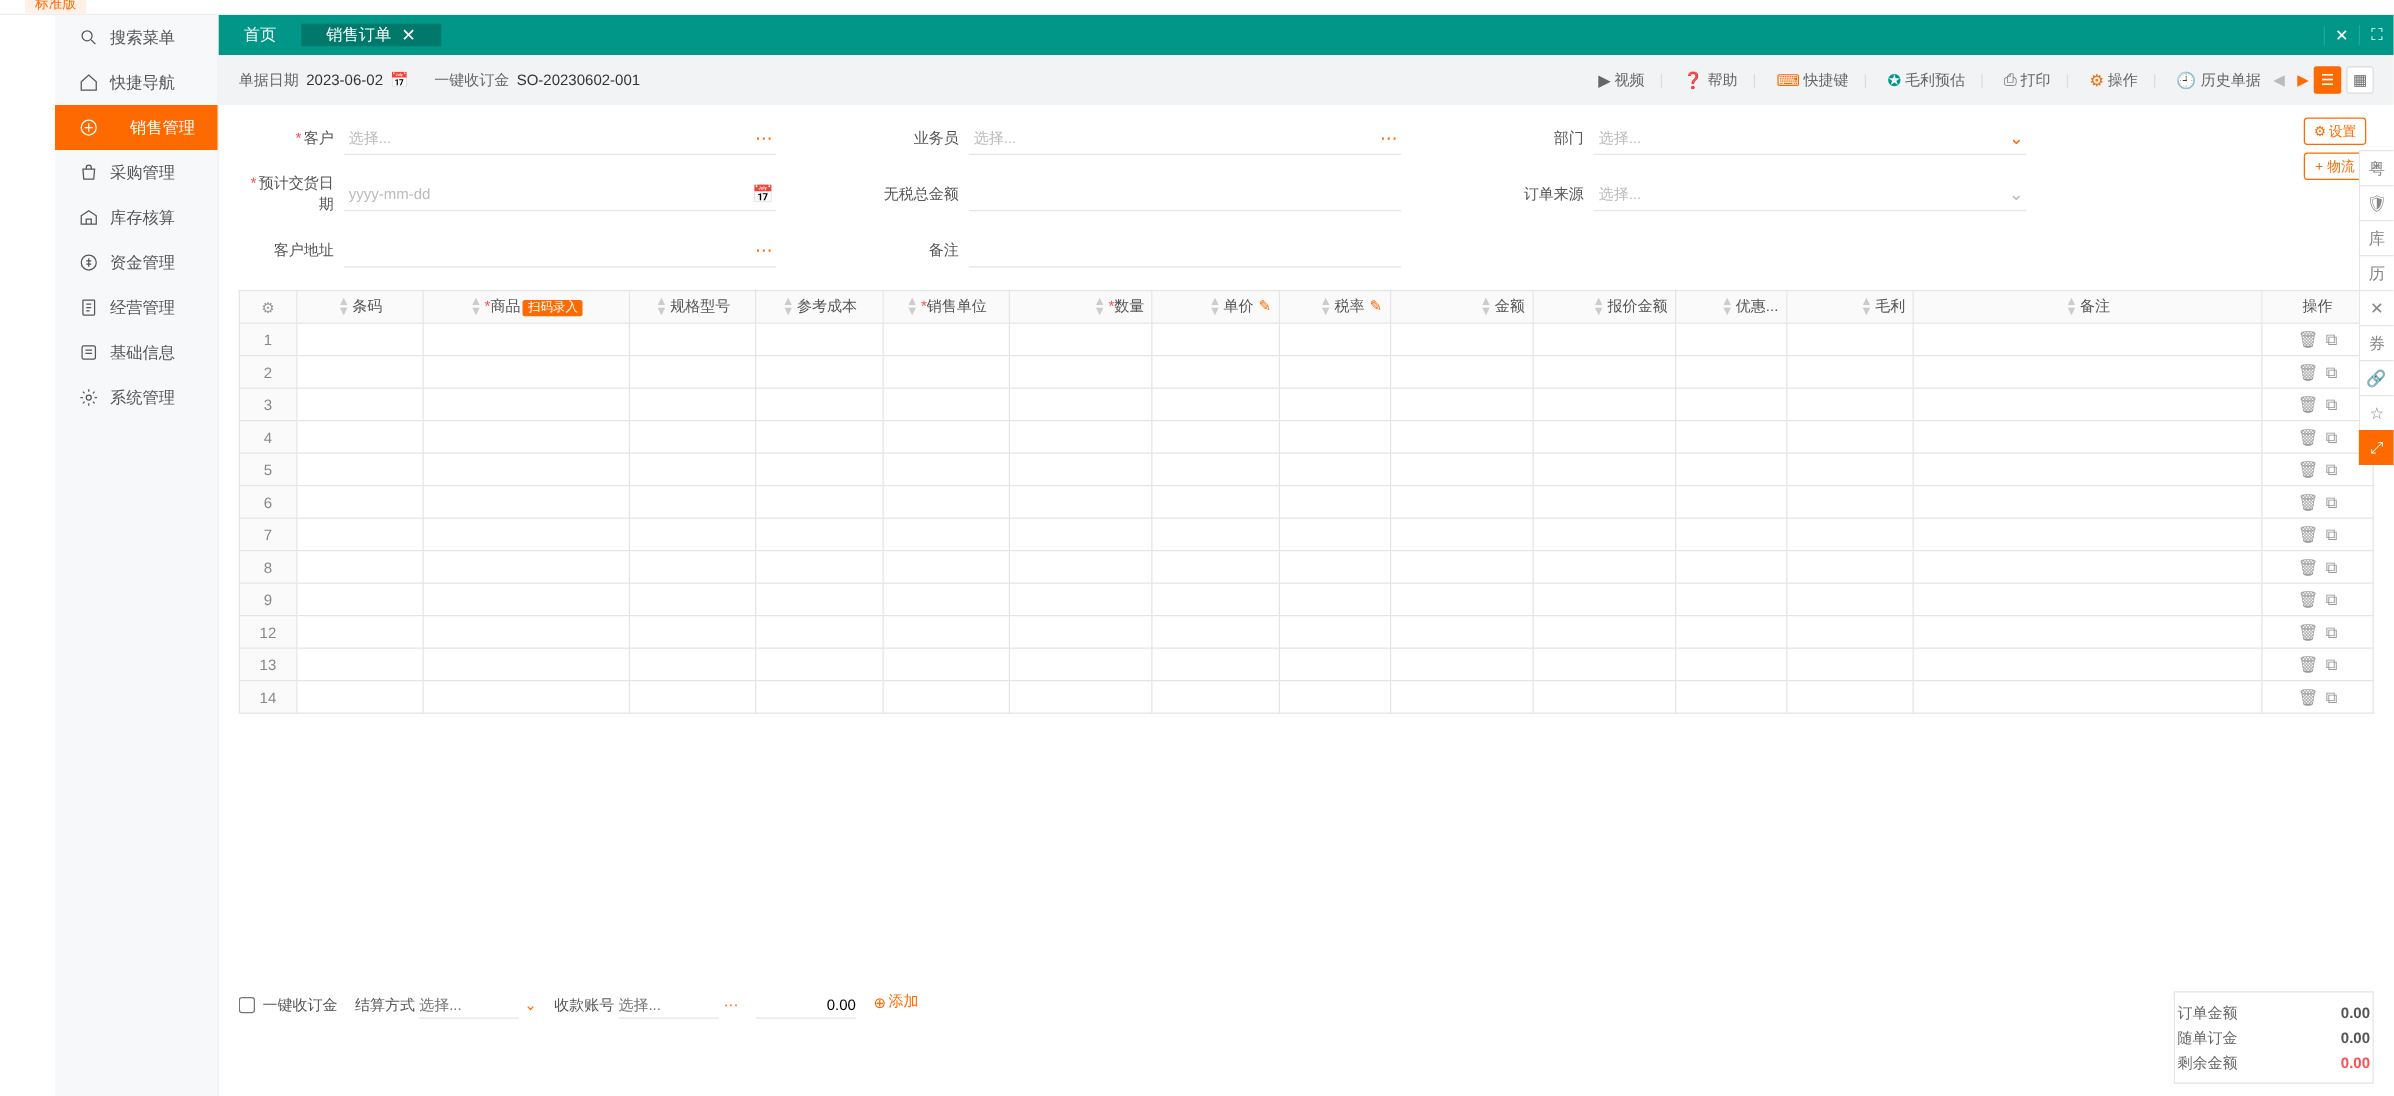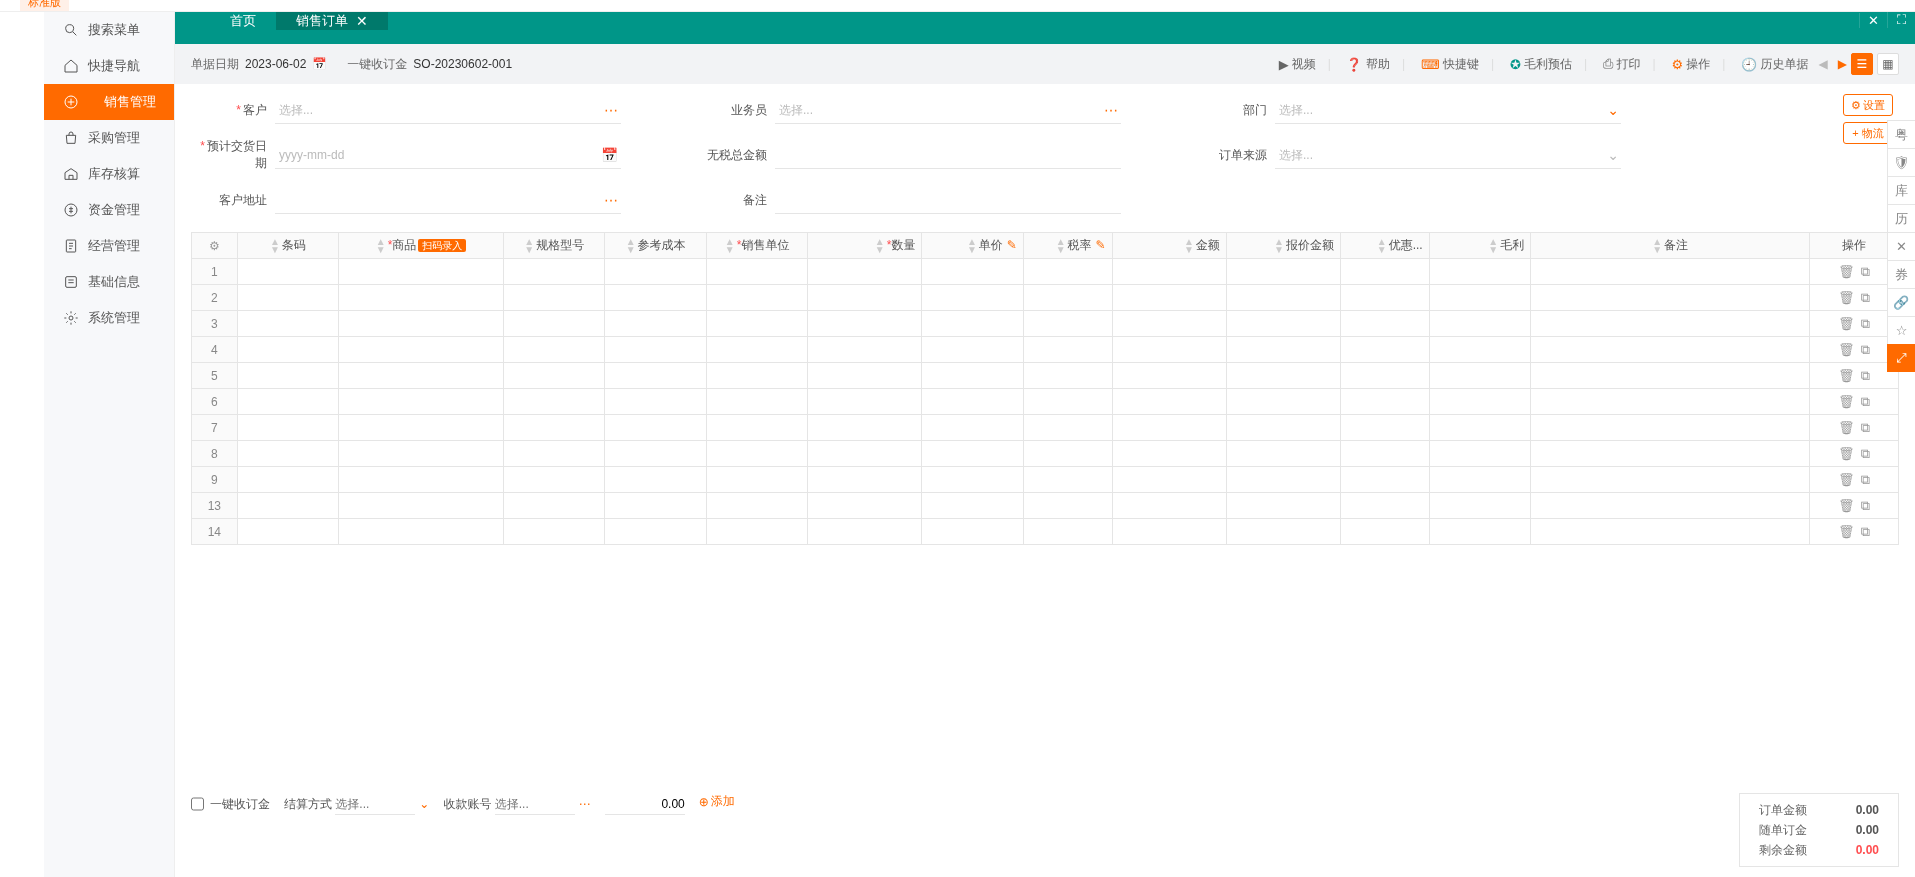--- a/index.html
+++ b/index.html
@@ -14,21 +14,21 @@
 .sidebar { width: 131px; background: #f7f8fa; border-right: 1px solid #eee; flex-shrink: 0; }
 .main { flex: 1; display: flex; flex-direction: column; min-width: 0; position: relative; }
 
 
 .side-item { display: flex; align-items: center; height: 36px; padding: 0 18px; cursor: pointer; color: #555; }
 .side-item.active { background: #ff6a00; color: #fff; justify-content: space-between; }
 .side-item .icon { width: 18px; height: 18px; margin-right: 8px; display: inline-flex; align-items: center; justify-content: center; }
 .side-item .icon svg { width: 16px; height: 16px; }
 
 
-.tabs { height: 32px; background: #009688; display: flex; align-items: flex-start; color: #fff; flex-shrink: 0; padding-left: 35px; }
+.tabs { height: 32px; background: #009688; display: flex; align-items: center; color: #fff; flex-shrink: 0; }
 .tab { display: flex; align-items: center; padding: 0 20px; cursor: pointer; font-size: 13px; position: relative; }
 .tab.active { background: #00796b; }
 .tab .close { margin-left: 8px; font-size: 14px; }
 .tabs-spacer { flex: 1; }
 .tabs-ctrl { display: flex; align-items: center; }
 .tabs-ctrl .tbtn { width: 28px; display: flex; align-items: center; justify-content: center; cursor: pointer; border-left: 1px solid rgba(255,255,255,.15); height: 100%; }
 
 
 .toolbar { height: 40px; background: #f2f3f5; display: flex; align-items: center; padding: 0 16px; flex-shrink: 0; font-size: 12px; color: #666; }
 .toolbar .lbl { margin-right: 6px; }
@@ -79,21 +79,21 @@
 .scan-badge { background: #ff6a00; color: #fff; font-size: 10px; padding: 1px 4px; border-radius: 2px; margin-left: 2px; }
 .taxedit { color: #ff6a00; margin-left: 4px; }
 
 
 .footer { flex-shrink: 0; padding: 10px 16px; display: flex; align-items: flex-start; font-size: 12px; color: #555; }
 .footer .chk { margin-right: 6px; }
 .footer .fl-item { display: flex; align-items: center; margin-right: 14px; }
 .footer .fl-item input { border: none; border-bottom: 1px solid #e5e5e5; outline: none; font-size: 12px; height: 22px; }
 .footer .add { color: #ff6a00; cursor: pointer; display: inline-flex; align-items: center; }
 .footer-spacer { flex: 1; }
-.totals { border: 1px solid #e5e5e5; padding: 6px 19px; min-width: 160px; }
+.totals { border: 1px solid #e5e5e5; padding: 6px 2px; min-width: 160px; }
 .totals-row { display: flex; justify-content: space-between; line-height: 20px; }
 .totals-row .tlabel { color: #666; }
 .totals-row .tval { font-weight: bold; }
 .totals-row .tval.red { color: #ff4d4f; }
 
 
 .right-rail { position: fixed; right: 0; top: 120px; width: 28px; display: flex; flex-direction: column; }
 .rail-item { width: 28px; height: 28px; border: 1px solid #e5e5e5; border-right: none; display: flex; align-items: center; justify-content: center; color: #888; background: #fff; cursor: pointer; font-size: 13px; border-bottom: none; }
 .rail-item:last-child { border-bottom: 1px solid #e5e5e5; }
 .rail-item.active { background: #ff6a00; color: #fff; border-color: #ff6a00; }
@@ -504,20 +504,37 @@
               <td class="num"></td>
               <td class="num"></td>
               <td class="num"></td>
               <td class="num"></td>
               <td class="num"></td>
               <td class="num"></td>
               <td></td>
               <td class="opcell"><span class="opbtn">🗑</span><span class="opbtn">⧉</span></td>
             </tr>
             <tr>
+              <td class="rownum">12</td>
+              <td></td>
+              <td></td>
+              <td></td>
+              <td></td>
+              <td></td>
+              <td class="num"></td>
+              <td class="num"></td>
+              <td class="num"></td>
+              <td class="num"></td>
+              <td class="num"></td>
+              <td class="num"></td>
+              <td class="num"></td>
+              <td></td>
+              <td class="opcell"><span class="opbtn">🗑</span><span class="opbtn">⧉</span></td>
+            </tr>
+            <tr>
               <td class="rownum">13</td>
               <td></td>
               <td></td>
               <td></td>
               <td></td>
               <td></td>
               <td class="num"></td>
               <td class="num"></td>
               <td class="num"></td>
               <td class="num"></td>

